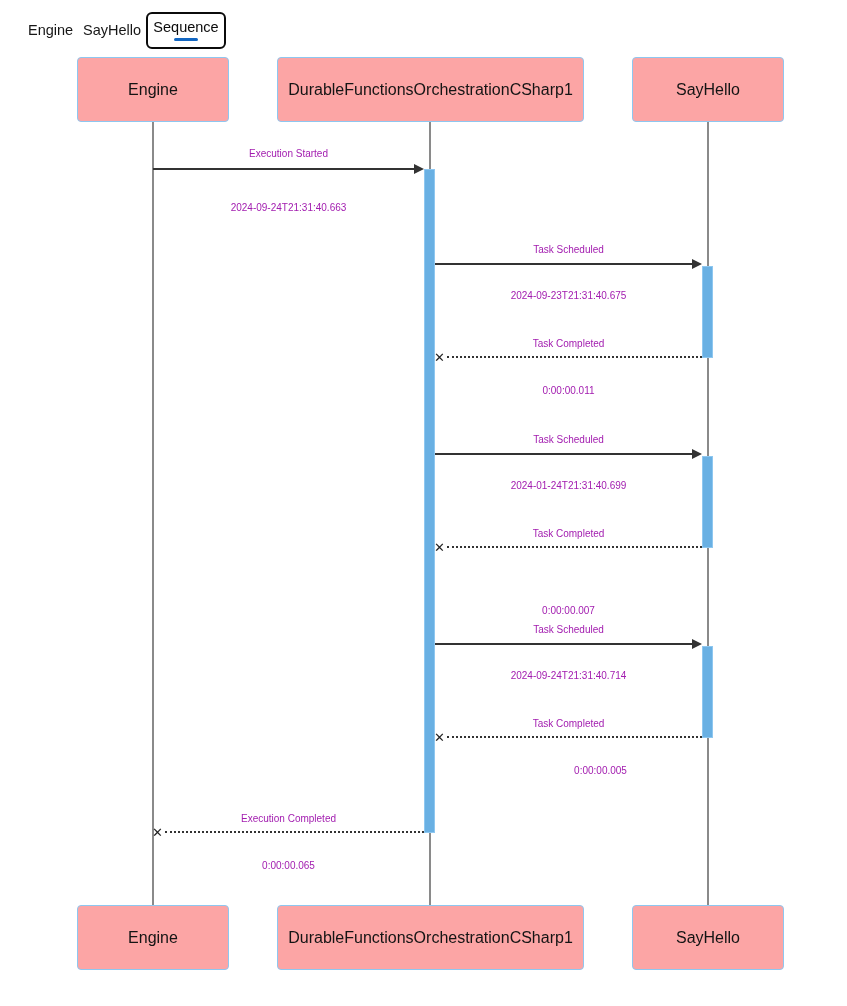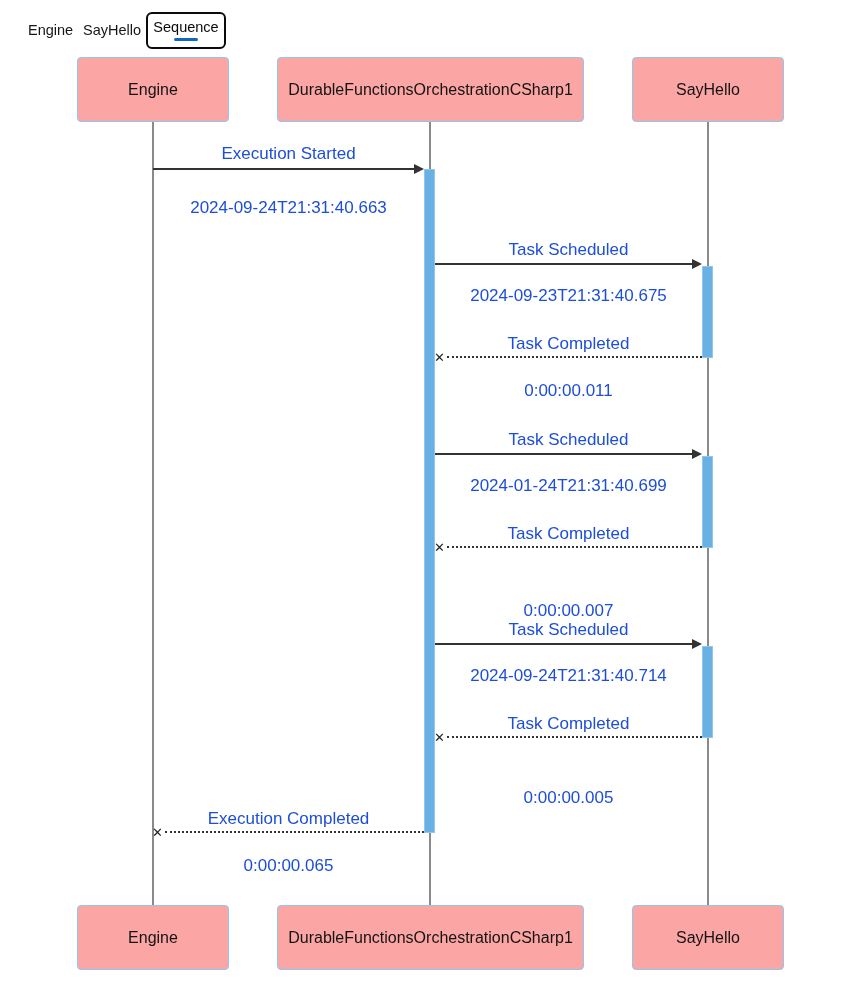--- a/index.html
+++ b/index.html
@@ -18,21 +18,21 @@
   .tab-active-label{font-size:14.5px;font-weight:400;color:#0b0b0b;line-height:1;}
   .tab-indicator{width:24px;height:3.5px;background:#1266c2;border-radius:2px;margin-top:3px;}
   
   .actor{position:absolute;height:65px;background:#fca5a5;border:1px solid #8ec7f0;
     border-radius:4px;display:flex;align-items:center;justify-content:center;
     font-size:16px;color:#141414;box-sizing:border-box;}
   
   .lifeline{position:absolute;width:2px;background:#8a8a8a;top:122px;height:783px;}
   .activation{position:absolute;width:11px;background:#69b0e3;border:1px solid #8ec7f0;box-sizing:border-box;}
   
-  .msg-label,.note{position:absolute;text-align:center;font-size:17px;color:#1d4ed8;line-height:19px;}
+  .msg-label,.note{position:absolute;text-align:center;font-size:10px;color:#a21caf;line-height:19px;}
   .col1{left:153px;width:271px;}
   .col2{left:435px;width:267px;}
   .line{position:absolute;height:0;border-top:2px solid #333;}
   .line.dashed{border-top:2px dotted #333;}
   .arrowhead{position:absolute;width:0;height:0;border-top:5px solid transparent;
     border-bottom:5px solid transparent;border-left:10px solid #333;}
   .cross{position:absolute;font-size:13px;font-weight:700;color:#1f1f1f;line-height:1;}
 </style>
 </head>
 <body>
@@ -89,21 +89,21 @@
     <div class="note col2" style="top:601px;">0:00:00.007</div>
 
     <div class="msg-label col2" style="top:620px;">Task Scheduled</div>
     <div class="line" style="left:435px;width:257px;top:643px;"></div>
     <div class="arrowhead" style="left:692px;top:639px;"></div>
     <div class="note col2" style="top:666px;">2024-09-24T21:31:40.714</div>
 
     <div class="msg-label col2" style="top:714px;">Task Completed</div>
     <div class="line dashed" style="left:447px;width:255px;top:736px;"></div>
     <div class="cross" style="left:434px;top:731px;">✕</div>
-    <div class="note col2" style="top:788px;">0:00:00.005</div>
+    <div class="note col2" style="top:761px;padding-left:32px;">0:00:00.005</div>
 
     <div class="msg-label col1" style="top:809px;">Execution Completed</div>
     <div class="line dashed" style="left:165px;width:259px;top:831px;"></div>
     <div class="cross" style="left:152px;top:826px;">✕</div>
     <div class="note col1" style="top:856px;">0:00:00.065</div>
 
     <div class="actor" style="left:77px;top:905px;width:152px;">Engine</div>
     <div class="actor" style="left:277px;top:905px;width:307px;">DurableFunctionsOrchestrationCSharp1</div>
     <div class="actor" style="left:632px;top:905px;width:152px;">SayHello</div>
 

